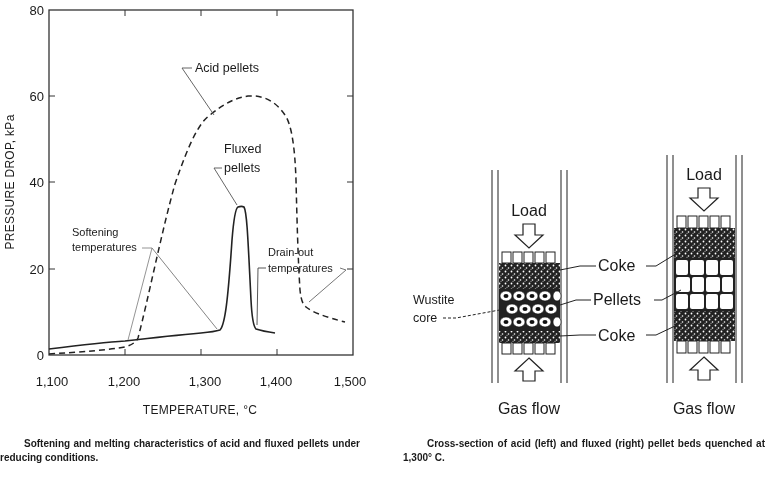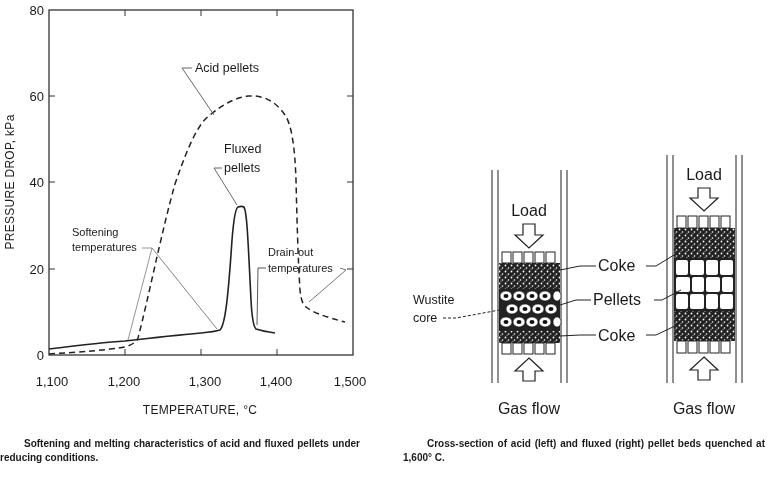--- a/index.html
+++ b/index.html
@@ -202,13 +202,13 @@
       <path d="M646,335 L656,335 L675,326"></path>
     </g>
 
     <text class="ann2" x="413" y="304">Wustite</text>
     <text class="ann2" x="413" y="322">core</text>
     <path d="M443,318 L456,318 L505,309" fill="none" stroke="#222" stroke-width="1" stroke-dasharray="3,2"></path>
   </g>
 </svg>
 
 <div class="cap cap1">Softening and melting characteristics of acid and fluxed pellets under reducing conditions.</div>
-<div class="cap cap2">Cross-section of acid (left) and fluxed (right) pellet beds quenched at 1,600° C.</div>
+<div class="cap cap2">Cross-section of acid (left) and fluxed (right) pellet beds quenched at 1,300° C.</div>
 
 </body></html>

